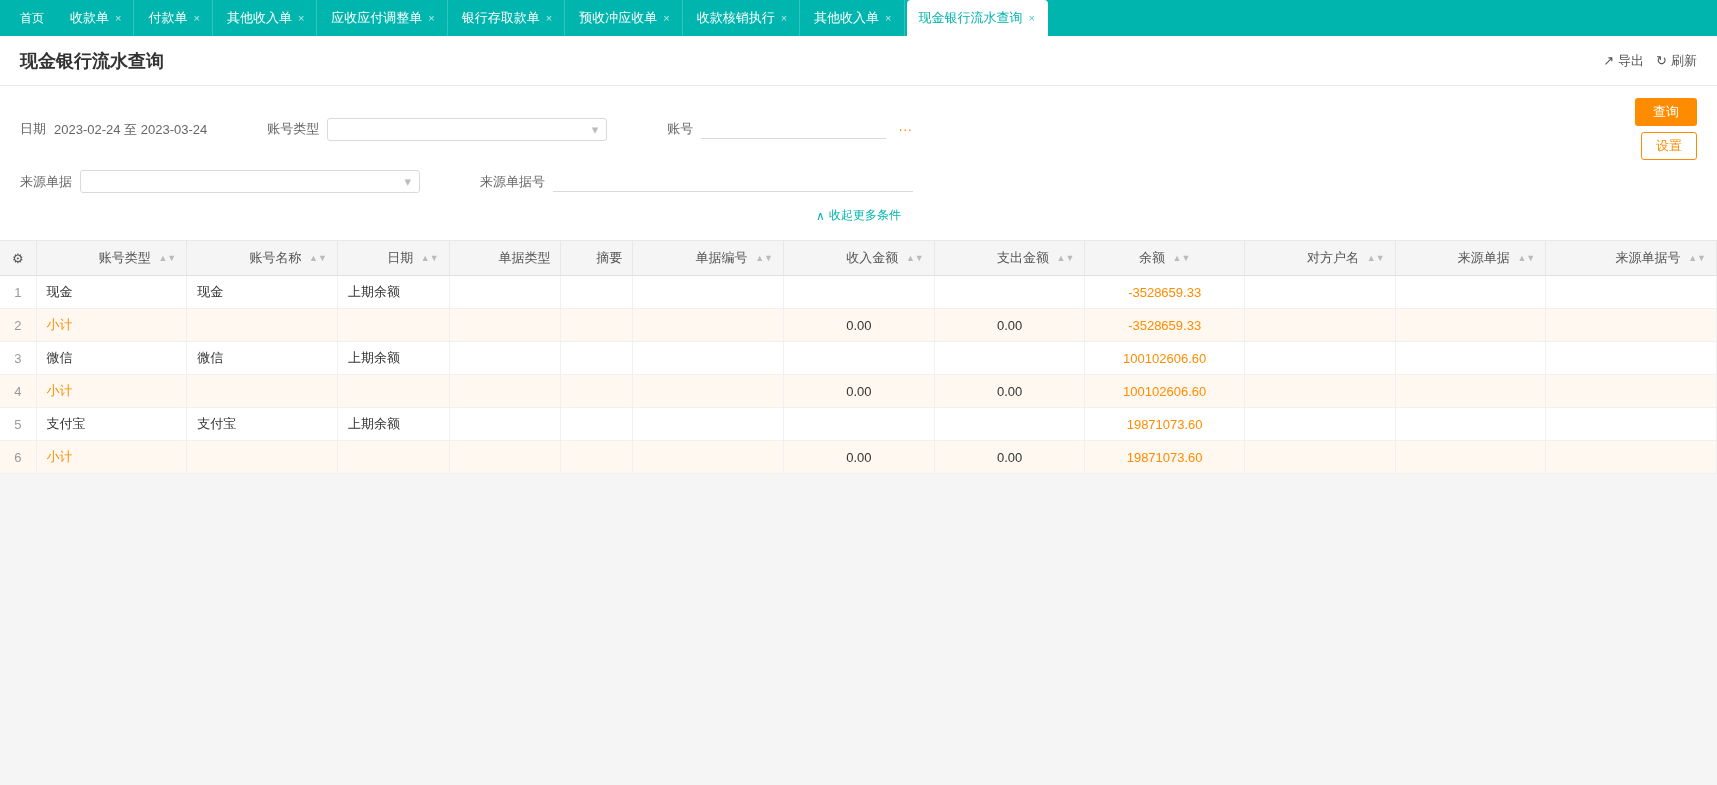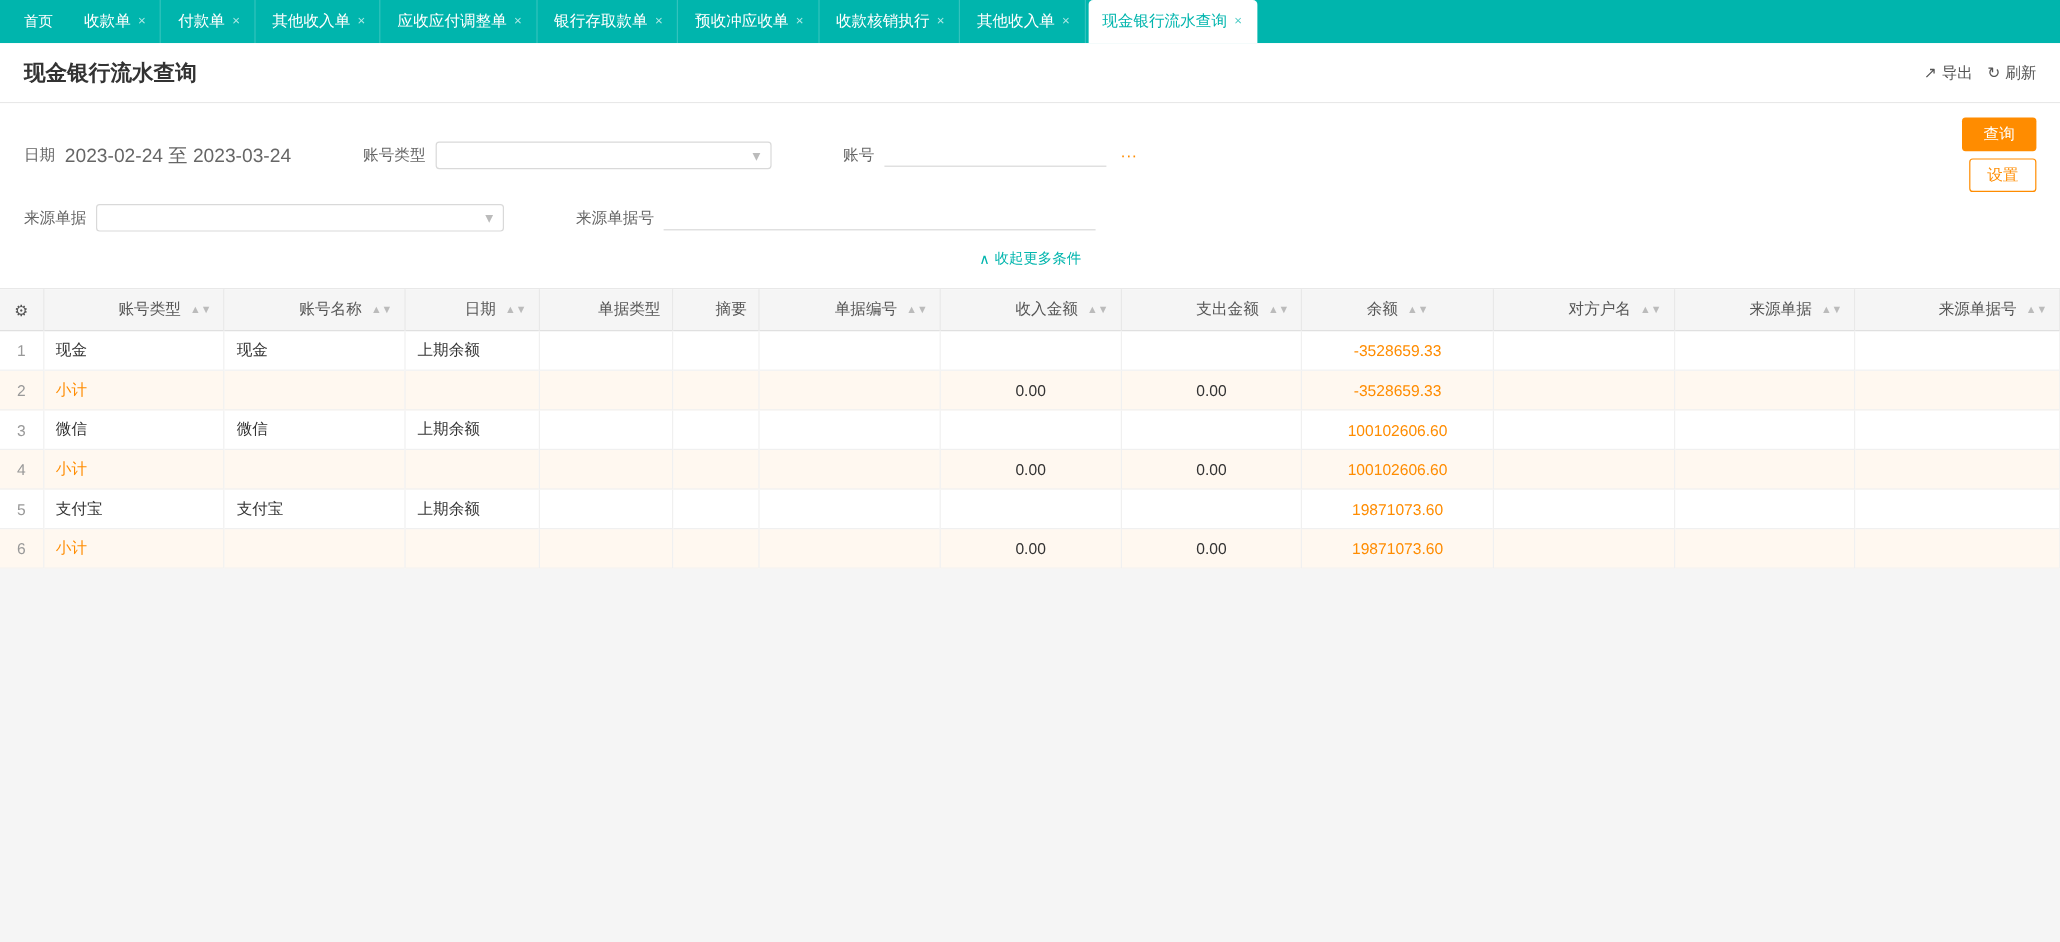--- a/index.html
+++ b/index.html
@@ -111,21 +111,21 @@
       background: none;
       color: #555;
     }
     .date-btn.active {
       background: #ff8c00;
       color: #fff;
       border-color: #ff8c00;
       border-radius: 10px;
     }
     .date-range {
-      font-size: 16px;
+      font-size: 13px;
       color: #666;
       margin-top: 2px;
     }
     .filter-select {
       display: flex;
       align-items: center;
       border: 1px solid #d9d9d9;
       border-radius: 3px;
       padding: 3px 8px;
       min-width: 200px;

